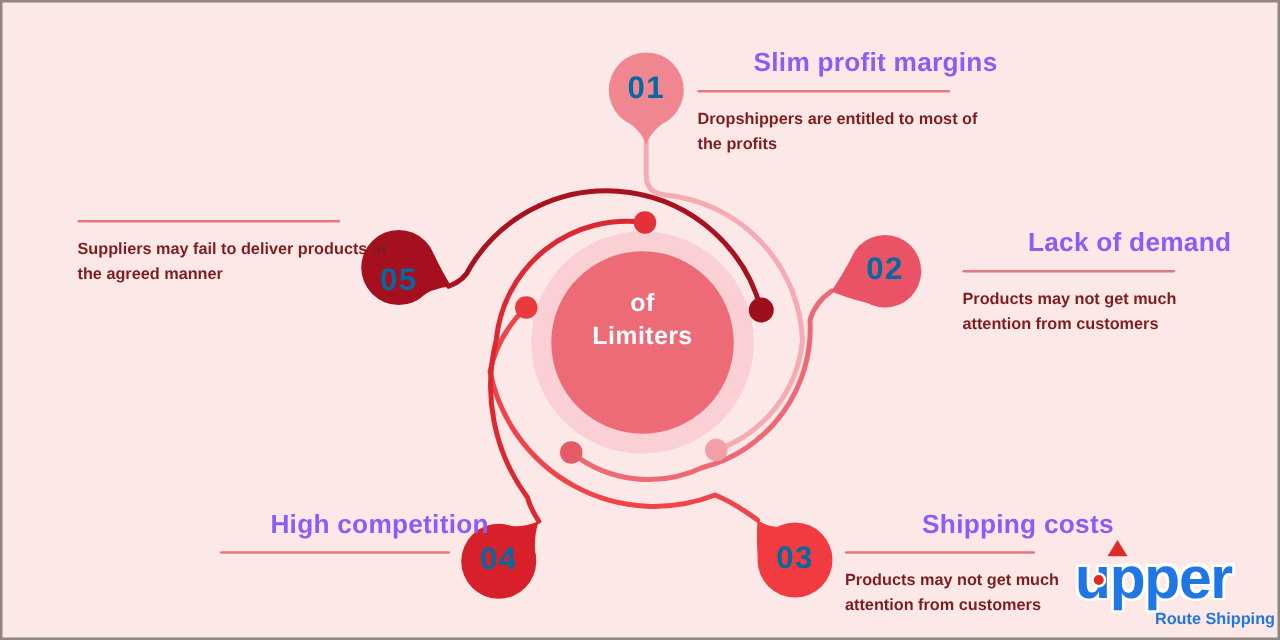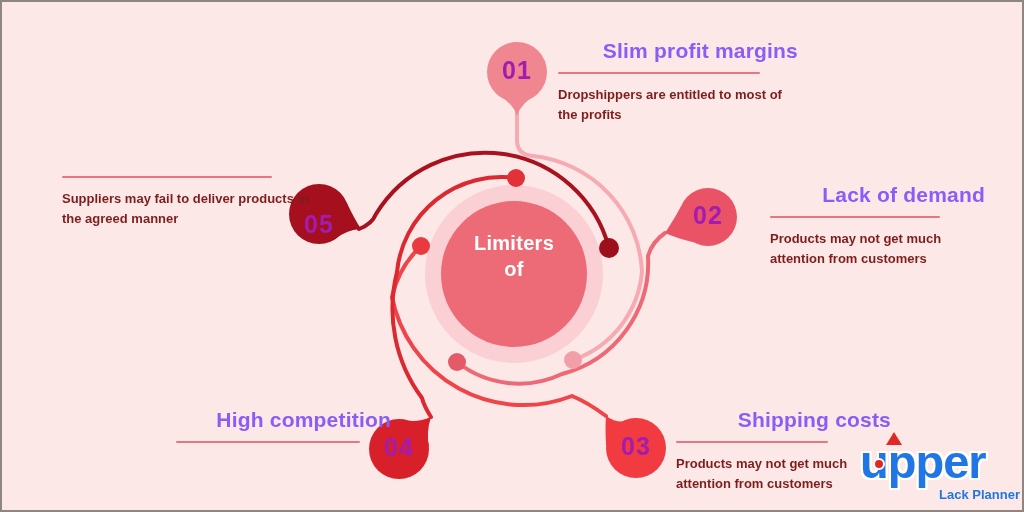--- a/index.html
+++ b/index.html
@@ -5,21 +5,21 @@
   html,body{margin:0;padding:0;background:#d9cfcc;font-family:"Liberation Sans",sans-serif;}
   #canvas{position:relative;width:1024px;height:512px;background:#FCE9E7;border:2px solid #8F8680;
           box-sizing:border-box;overflow:hidden;}
   #diagram-svg{position:absolute;left:0;top:0;width:1024px;height:512px;}
 
   .item{position:absolute;}
   .item h2{margin:0;font-size:21px;font-weight:700;color:#8b5cf6;letter-spacing:.2px;line-height:1.15;text-align:right;}
   .item .rule{height:2px;background:#E57781;margin-top:9px;border-radius:1px;}
   .item p{margin:11px 0 0 0;font-size:13px;font-weight:600;color:#7f1d1d;line-height:1.5;}
 
-  .pin-number{position:absolute;width:64px;text-align:center;color:#a21caf;
+  .pin-number{position:absolute;width:64px;text-align:center;color:#0369a1;
               font-size:25px;font-weight:700;letter-spacing:1px;}
 
   .center-label{position:absolute;left:432px;top:228px;width:160px;text-align:center;}
   .center-label div{color:#ffffff;font-size:20px;font-weight:700;line-height:26px;letter-spacing:.3px;}
 
   .logo{position:absolute;left:858px;top:436px;width:160px;}
   .logo .word{position:relative;font-size:47px;font-weight:800;letter-spacing:-1px;color:#2176E5;
       line-height:1;
       text-shadow:-2px -2px 0 #fff,2px -2px 0 #fff,-2px 2px 0 #fff,2px 2px 0 #fff,
                   0 -2px 0 #fff,0 2px 0 #fff,-2px 0 0 #fff,2px 0 0 #fff;}
@@ -74,22 +74,22 @@
     </g>
   </svg>
 
   <div class="pin-number" style="left:483px;top:54px;">01</div>
   <div class="pin-number" style="left:674px;top:199px;">02</div>
   <div class="pin-number" style="left:602px;top:430px;">03</div>
   <div class="pin-number" style="left:365px;top:431px;">04</div>
   <div class="pin-number" style="left:285px;top:208px;">05</div>
 
   <div class="center-label">
+    <div>of</div>
     <div>Limiters</div>
-    <div>of</div>
   </div>
 
   <div class="item" style="left:556px;top:37px;width:240px;">
     <h2>Slim profit margins</h2>
     <div class="rule" style="width:202px;"></div>
     <p>Dropshippers are entitled to most of the profits</p>
   </div>
 
   <div class="item" style="left:752px;top:181px;width:215px;margin-left:16px;">
     <h2>Lack of demand</h2>
@@ -110,16 +110,16 @@
 
   <div class="item" style="left:60px;top:165px;width:255px;">
     <div class="rule" style="width:210px;"></div>
     <p>Suppliers may fail to deliver products in the agreed manner</p>
   </div>
 
   <div class="logo">
     <div class="word">upper</div>
     <div class="caret"></div>
     <div class="dot"></div>
-    <div class="tagline">Lack Planner</div>
+    <div class="tagline">Route Shipping</div>
   </div>
 
 </div>
 
 </body></html>

